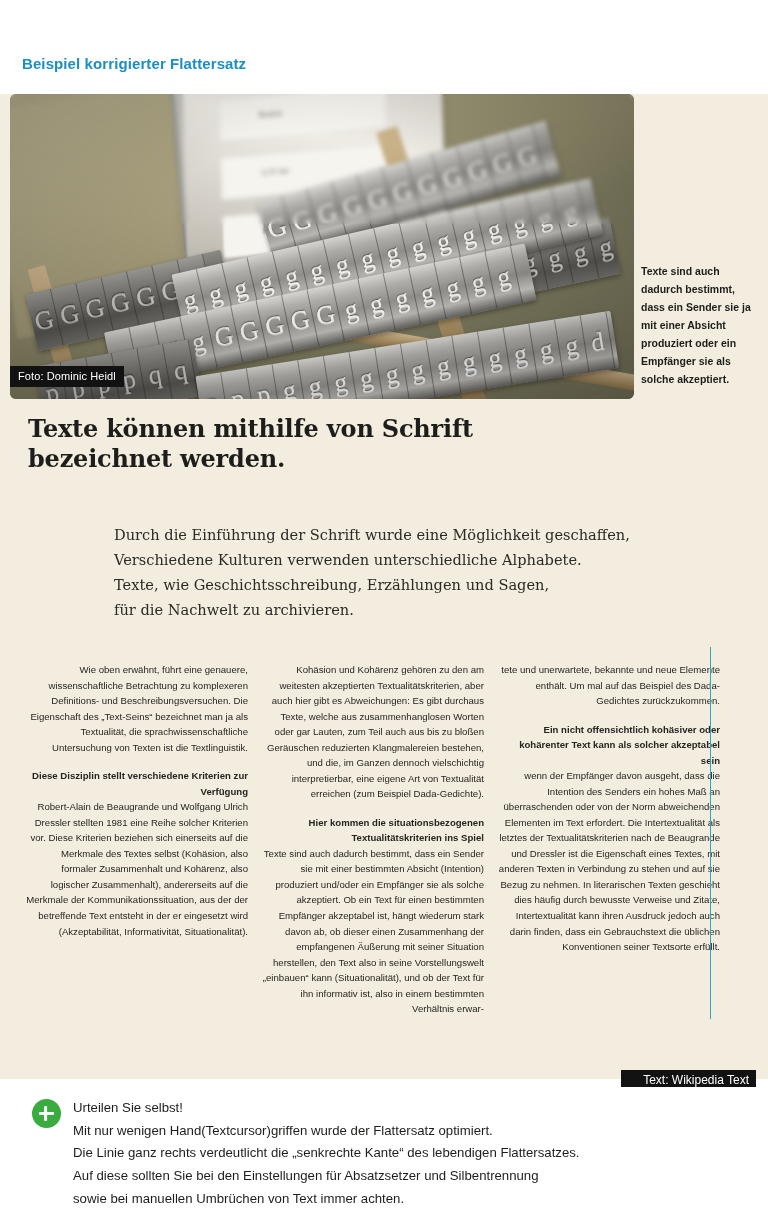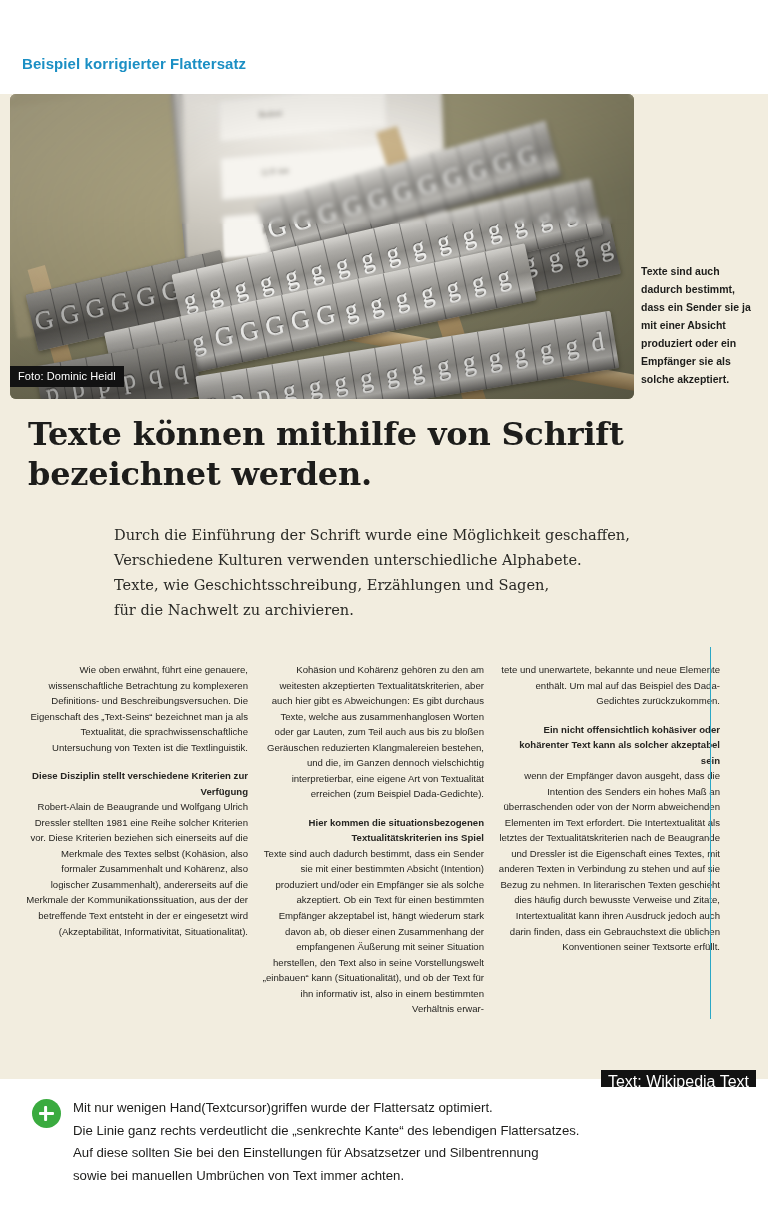--- a/index.html
+++ b/index.html
@@ -144,21 +144,21 @@
     position:absolute; left:641px; top:248px; width:120px;
     font-size:10.5px; line-height:1.72; font-weight:bold; color:#1d1d1b;
     font-family:"Liberation Sans", sans-serif;
   }
 
   
   .headline {
     position:absolute; left:28px; top:400px; width:660px;
     font-family:"DejaVu Serif", "Liberation Serif", serif;
     font-weight:bold;
-    font-size:32px; line-height:1.26; color:#1d1d1b;
+    font-size:24px; line-height:1.26; color:#1d1d1b;
     letter-spacing:-.2px;
   }
 
   
   .deck {
     position:absolute; left:114px; top:508px; width:600px;
     font-family:"DejaVu Serif", "Liberation Serif", serif;
     font-size:14.6px; line-height:1.72; color:#2a2a26;
   }
 
@@ -181,21 +181,21 @@
   
   .ragline {
     position:absolute; left:710px; top:633px; width:1px; height:372px;
     background:#2ba7c6;
   }
 
   
   .source-tag {
     position:absolute; right:12px; top:1056px;
     background:#121212; color:#ffffff;
-    font-size:16px; padding:3px 7px 4px 7px;
+    font-size:12px; padding:3px 7px 4px 22px;
     font-family:"Liberation Sans", sans-serif;
   }
 
   
   .footer {
     position:absolute; left:0; top:1073px; width:768px; height:150px;
     background:#ffffff;
   }
   .footer-badge {
     position:absolute; left:32px; top:1085px;
@@ -386,19 +386,20 @@
 
   </div>
 
   <div class="ragline"></div>
 
   <div class="source-tag">Text: Wikipedia Text</div>
 
   <div class="footer"></div>
   <div class="footer-badge"></div>
   <div class="footer-text">
+    <div>Urteilen Sie selbst!</div>
     <div>Mit nur wenigen Hand(Textcursor)griffen wurde der Flattersatz optimiert.</div>
     <div>Die Linie ganz rechts verdeutlicht die „senkrechte Kante“ des lebendigen Flattersatzes.</div>
     <div>Auf diese sollten Sie bei den Einstellungen für Absatzsetzer und Silbentrennung</div>
     <div>sowie bei manuellen Umbrüchen von Text immer achten.</div>
   </div>
 
 </div>
 
 </body></html>

